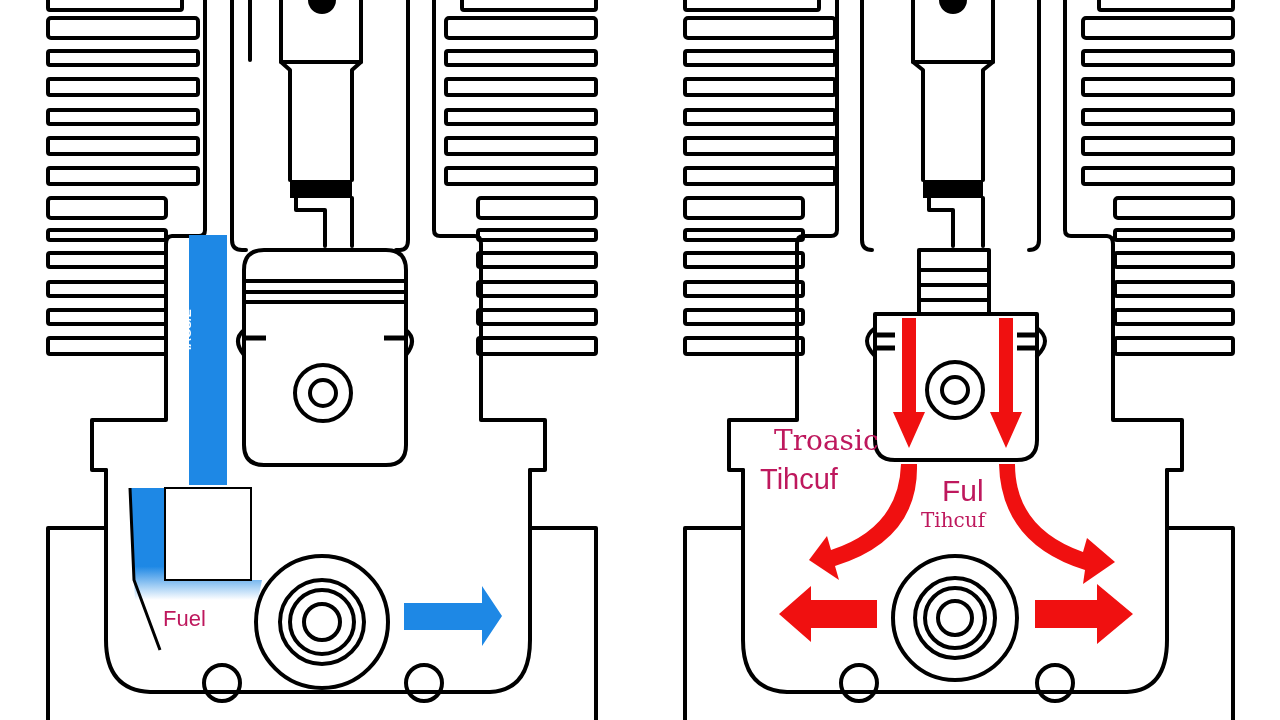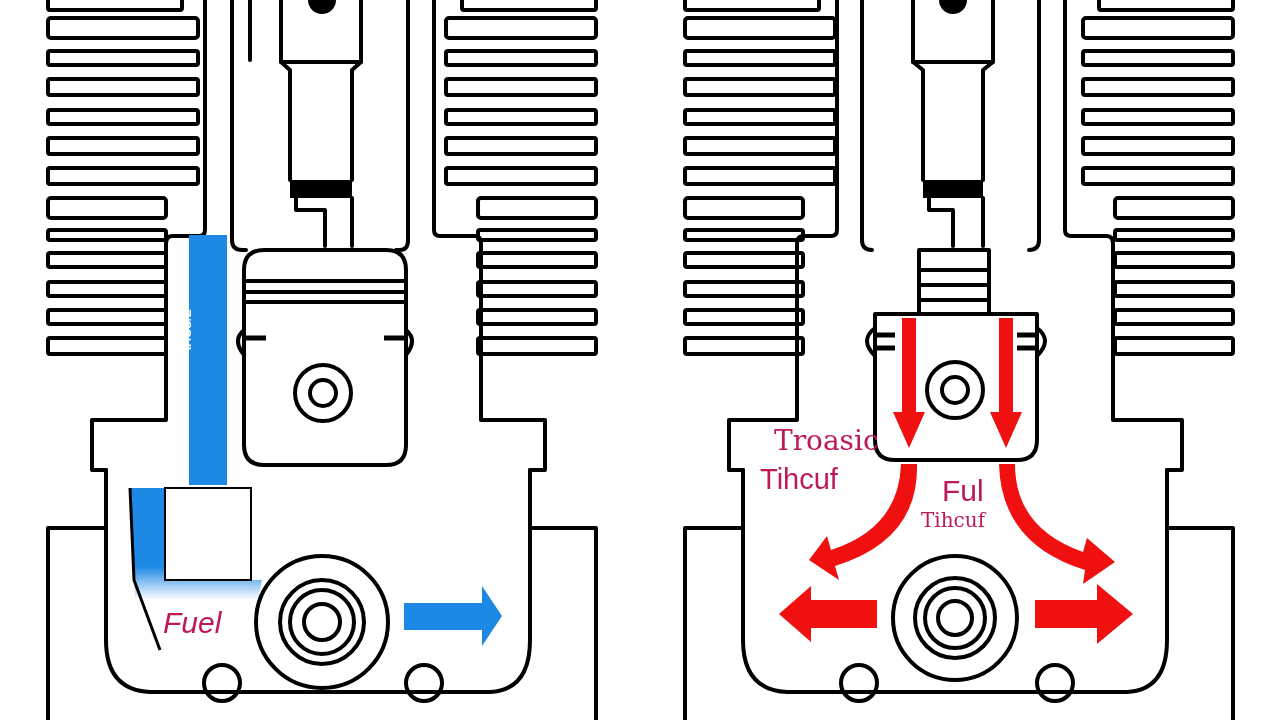--- a/index.html
+++ b/index.html
@@ -146,19 +146,19 @@
       <path d="M265 318 H279 V412 H288 L272 448 L256 412 H265 Z"></path>
       <path d="M362 318 H376 V412 H385 L369 448 L353 412 H362 Z"></path>
       <path d="M264 464 H280 Q282 540 198 566 L202 580 L172 560 L190 536 L194 550 Q262 528 264 464 Z"></path>
       <path d="M362 464 H378 Q378 528 446 552 L450 538 L478 562 L446 584 L448 570 Q364 544 362 464 Z"></path>
       <path d="M240 600 H174 V586 L142 614 L174 642 V628 H240 Z"></path>
       <path d="M398 600 H460 V584 L496 614 L460 644 V628 H398 Z"></path>
     </g>
   </g>
 </svg>
 
-<div class="lbl" style="left:163px;top:606px;font-size:30px;font-style:italic;">Fuel</div>
+<div class="lbl" style="left:163px;top:606px;font-size:22px;">Fuel</div>
 <div class="lbl" style="left:180px;top:350px;font-size:12px;color:#fff;font-weight:bold;transform:rotate(-90deg);transform-origin:left top;">IAGS/E</div>
 
 <div class="lbl" style="left:774px;top:424px;font-size:28px;font-family:'DejaVu Serif',serif;">Troasic</div>
 <div class="lbl" style="left:760px;top:463px;font-size:29px;">Tihcuf</div>
 <div class="lbl" style="left:942px;top:474px;font-size:30px;">Ful</div>
 <div class="lbl" style="left:921px;top:508px;font-size:20px;font-family:'DejaVu Serif',serif;">Tihcuf</div>
 
 </body></html>

